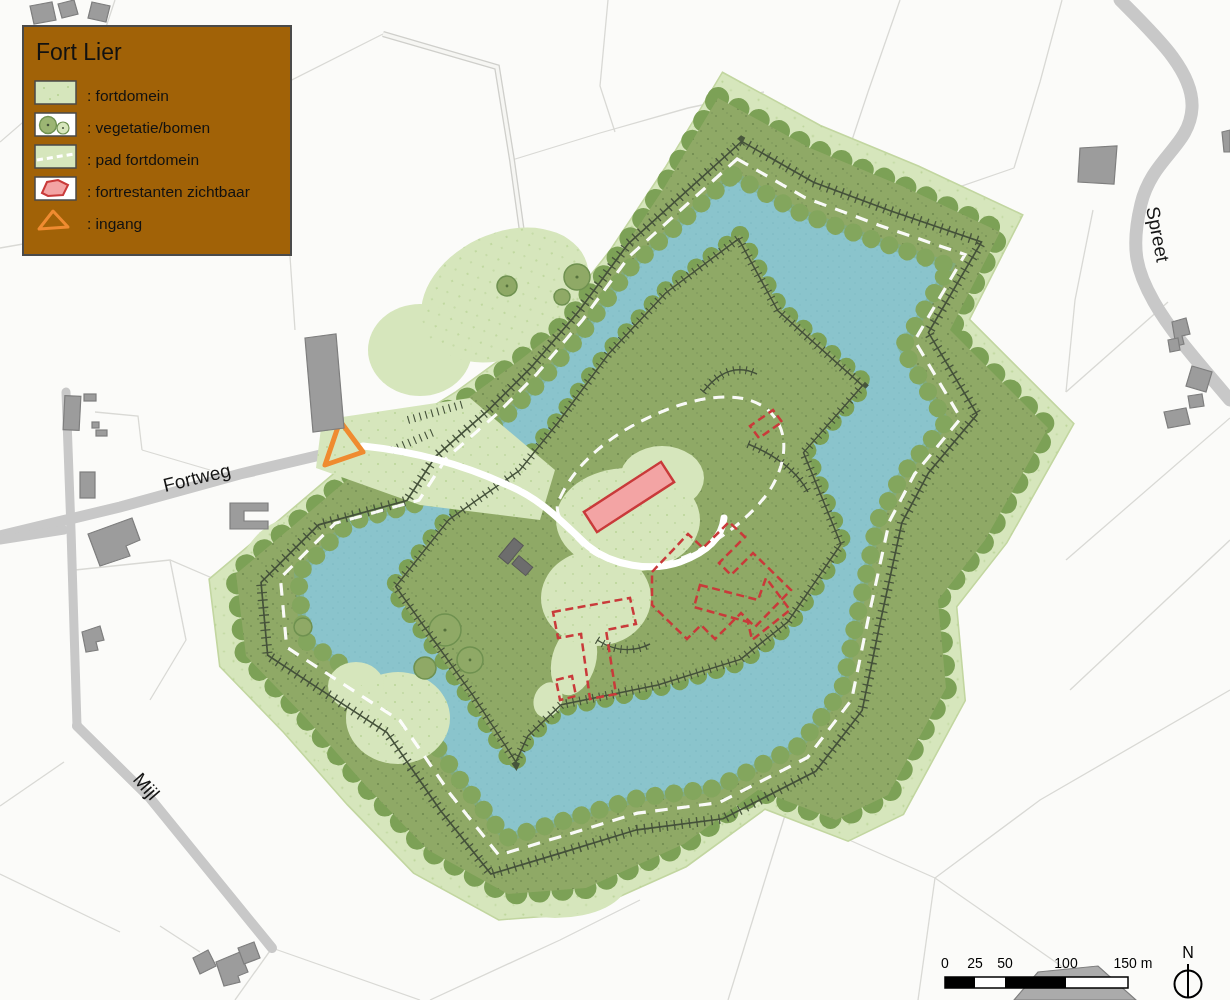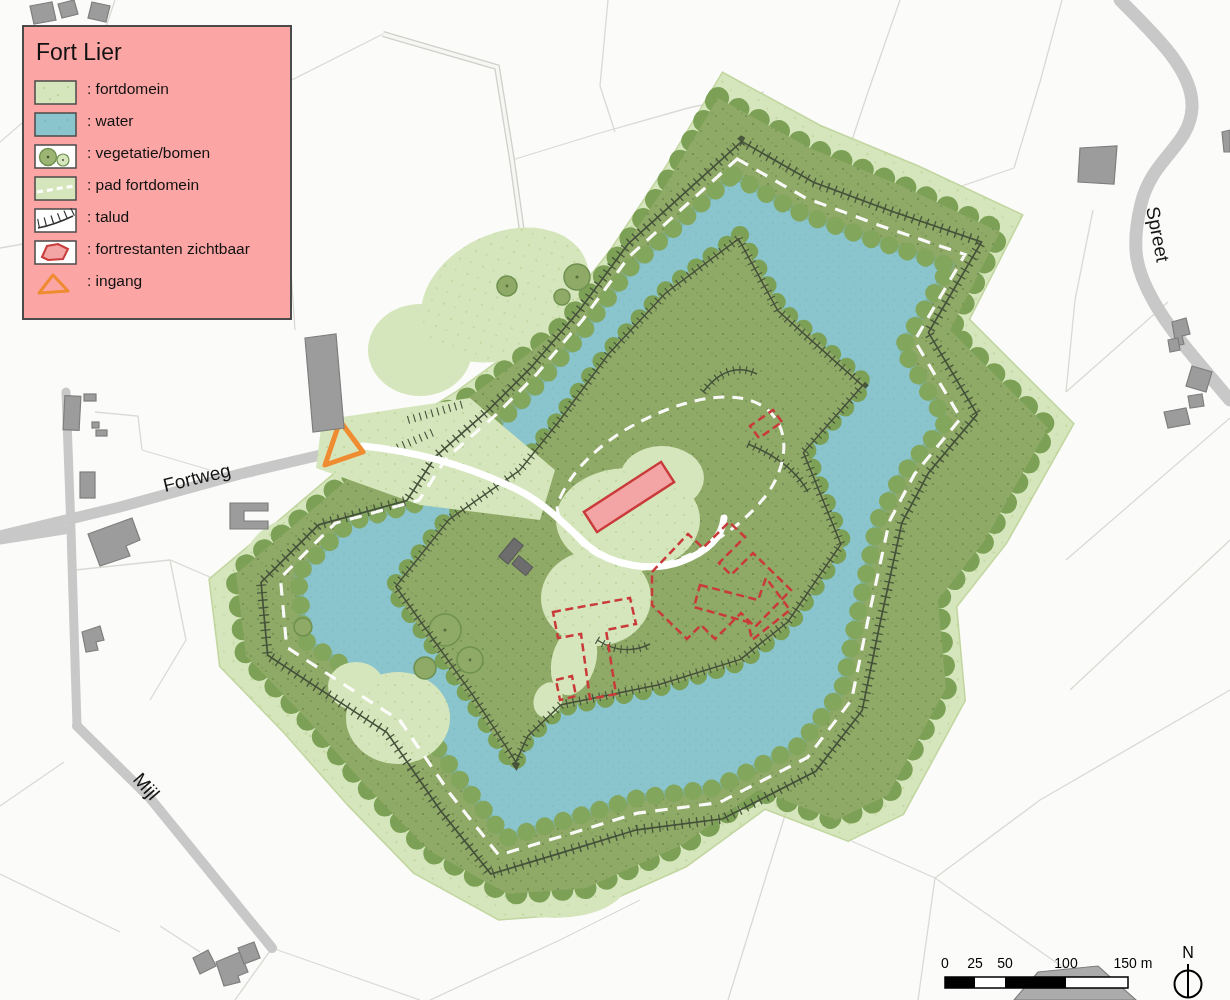--- a/index.html
+++ b/index.html
@@ -1,23 +1,23 @@
 <!DOCTYPE html>
 <html><head>
 <meta charset="utf-8">
 <style>
   html,body{margin:0;padding:0;background:#fbfbf9;}
   #stage{position:relative;width:1230px;height:1000px;overflow:hidden;
          font-family:"Liberation Sans",sans-serif;background:#fbfbf9;}
   #mapsvg{position:absolute;left:0;top:0;}
   
   #legend{position:absolute;left:22px;top:25px;width:270px;box-sizing:border-box;
-          background:#fca5a5;border:2px solid #4a4a4a;padding:10px 12px 14px 10px;z-index:5;}
+          background:#a16207;border:2px solid #4a4a4a;padding:10px 12px 14px 10px;z-index:5;}
   #legend h1{margin:2px 0 14px 2px;font-size:23px;font-weight:500;color:#111;}
-  .lrow{display:flex;align-items:flex-start;margin:0 0 7px 0;height:25px;}
+  .lrow{display:flex;align-items:flex-end;margin:0 0 7px 0;height:25px;}
   .lrow svg{flex:0 0 auto;display:block;}
   .lab{margin-left:10px;font-size:15.5px;color:#111;white-space:nowrap;}
   
   text.maplabel{font-family:"Liberation Sans",sans-serif;font-size:19px;fill:#161616;}
   text.scaletick{font-family:"Liberation Sans",sans-serif;font-size:14px;fill:#000;}
   text.north{font-family:"Liberation Sans",sans-serif;font-size:16px;fill:#000;}
 </style>
 </head>
 <body>
 
@@ -275,29 +275,20 @@
     <svg width="43" height="25">
       <rect x="1" y="1" width="41" height="23" fill="#d6e6bc" stroke="#4a4a4a" stroke-width="1.5"></rect>
       <circle cx="10" cy="8" r="1" fill="#b5d091"></circle>
           <circle cx="24" cy="15" r="1" fill="#b5d091"></circle>
       <circle cx="34" cy="7" r="1" fill="#b5d091"></circle>
           <circle cx="16" cy="19" r="1" fill="#b5d091"></circle>
     </svg>
     <span class="lab">: fortdomein</span>
   </div>
 
-  <div class="lrow">
-    <svg width="43" height="25">
-      <rect x="1" y="1" width="41" height="23" fill="#8ac4cc" stroke="#4a4a4a" stroke-width="1.5"></rect>
-      <circle cx="11" cy="9" r="0.9" fill="#76b5bf"></circle>
-          <circle cx="25" cy="16" r="0.9" fill="#76b5bf"></circle>
-      <circle cx="33" cy="8" r="0.9" fill="#76b5bf"></circle>
-    </svg>
-    <span class="lab">: water</span>
-  </div>
 
   <div class="lrow">
     <svg width="43" height="25">
       <rect x="1" y="1" width="41" height="23" fill="#ffffff" stroke="#4a4a4a" stroke-width="1.5"></rect>
       <circle cx="14" cy="13" r="8.5" fill="#9cb573" stroke="#6f9150" stroke-width="1.4"></circle>
       <circle cx="14" cy="13" r="1.3" fill="#44513a"></circle>
       <circle cx="29" cy="16" r="6" fill="#d6e6bc" stroke="#6f9150" stroke-width="1.2"></circle>
       <circle cx="29" cy="16" r="1" fill="#44513a"></circle>
     </svg>
     <span class="lab">: vegetatie/bomen</span>
@@ -305,28 +296,20 @@
 
 
   <div class="lrow">
     <svg width="43" height="25">
       <rect x="1" y="1" width="41" height="23" fill="#d6e6bc" stroke="#4a4a4a" stroke-width="1.5"></rect>
       <path d="M3,16 L40,10" stroke="#ffffff" stroke-width="3" stroke-dasharray="6 4" fill="none"></path>
     </svg>
     <span class="lab">: pad fortdomein</span>
   </div>
 
-  <div class="lrow">
-    <svg width="43" height="25">
-      <rect x="1" y="1" width="41" height="23" fill="#ffffff" stroke="#4a4a4a" stroke-width="1.5"></rect>
-      <path d="M4,20 Q20,17 39,8" stroke="#333" stroke-width="1.4" fill="none"></path>
-      <path d="M4,15.5 Q20,12.5 39,3.5" stroke="#333" stroke-width="9" stroke-dasharray="1.2 6" fill="none"></path>
-    </svg>
-    <span class="lab">: talud</span>
-  </div>
 
   <div class="lrow">
     <svg width="43" height="25">
       <rect x="1" y="1" width="41" height="23" fill="#ffffff" stroke="#4a4a4a" stroke-width="1.5"></rect>
       <path d="M8,17 L13,6 L24,4 L34,9 L29,19 L14,20 Z" fill="#f3a4a4" stroke="#c93a3a" stroke-width="2"></path>
     </svg>
     <span class="lab">: fortrestanten zichtbaar</span>
   </div>
 
 

